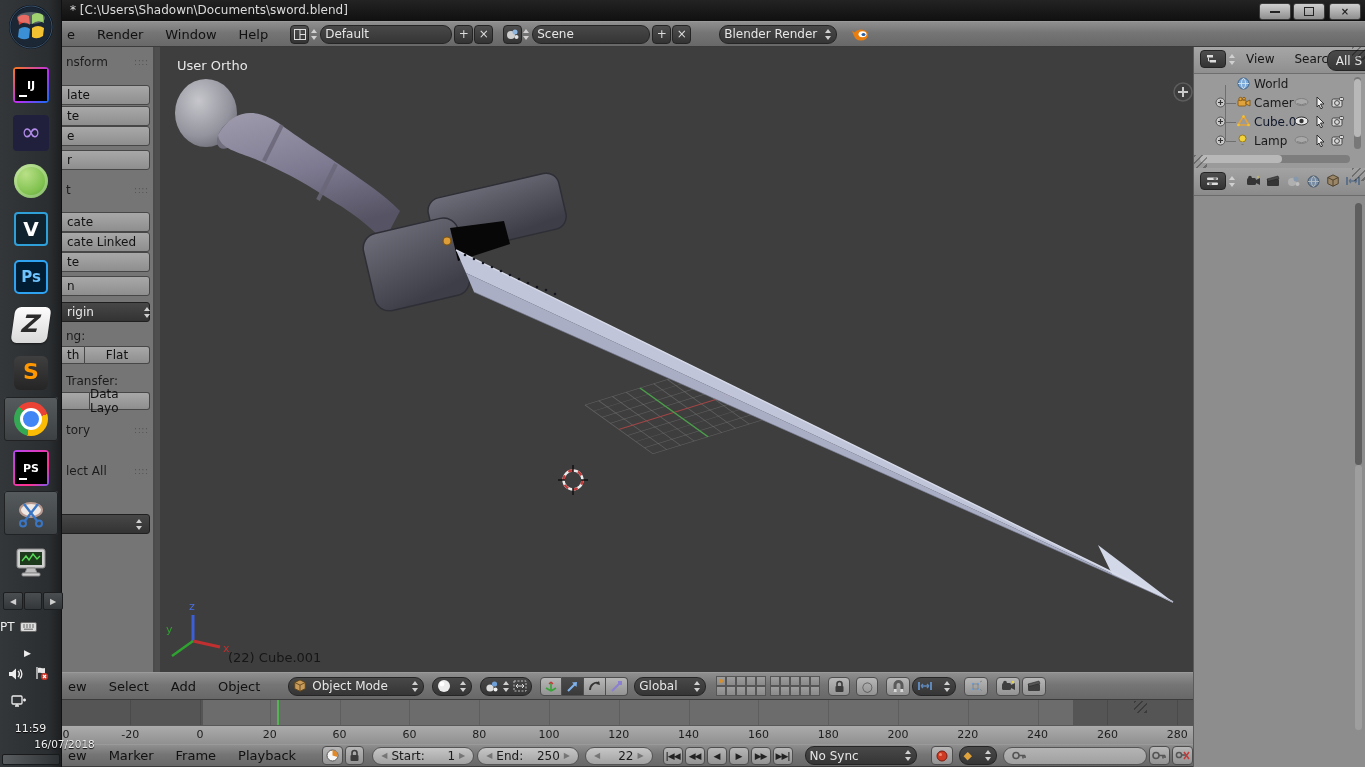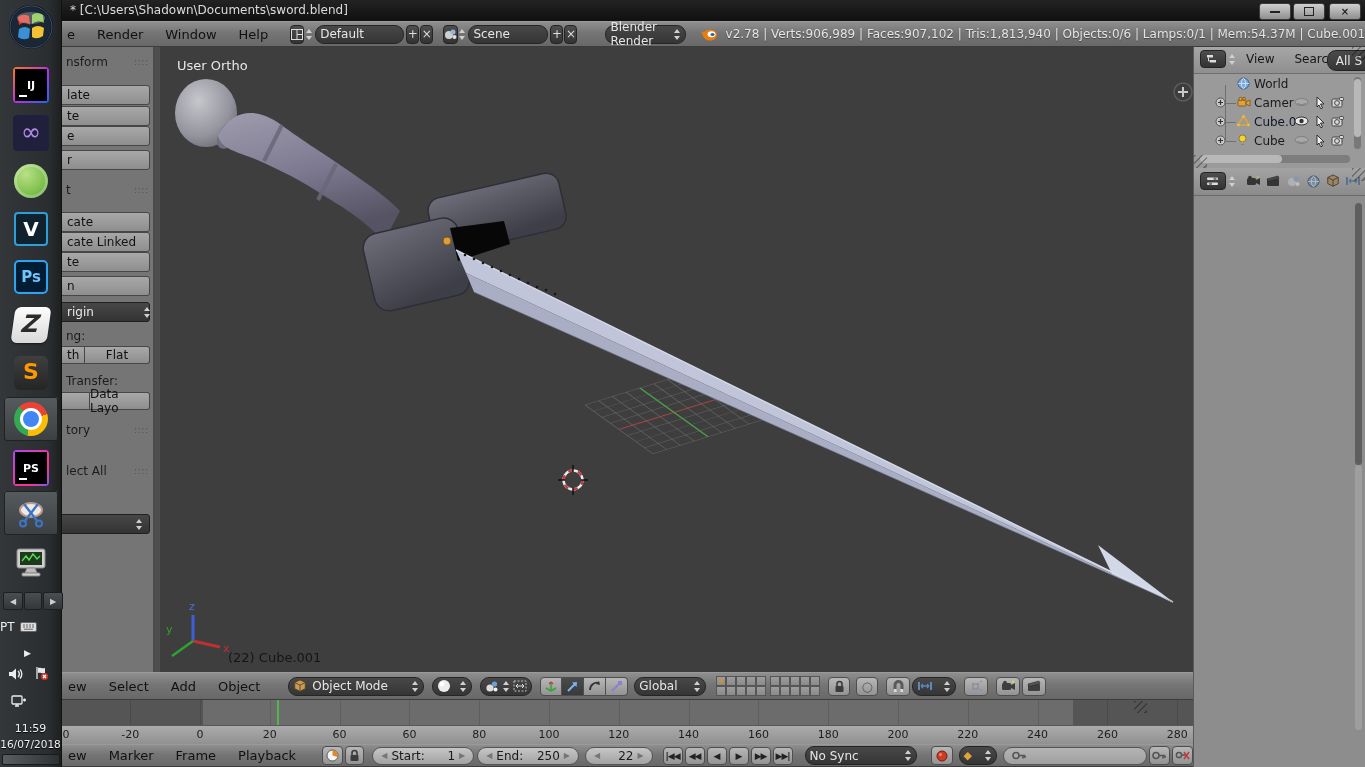--- a/index.html
+++ b/index.html
@@ -186,21 +186,20 @@
         </span>
     </div>
     <span class="ic" style="margin-left:14px;">
         <svg width="18" height="15" viewBox="0 0 18 15">
           <ellipse cx="10" cy="8" rx="7" ry="5.5" fill="#e87d0d"></ellipse>
           <ellipse cx="11.5" cy="7.3" rx="4" ry="3" fill="#fff"></ellipse>
           <ellipse cx="12.5" cy="7.5" rx="2" ry="1.6" fill="#2a5fa0"></ellipse>
           <path d="M1 4 L7 7 L3 9 Z" fill="#e87d0d"></path>
         </svg>
       </span>
-    <span style="margin-left:8px;color:#e4e4e4;font-size:12px;white-space:nowrap;text-shadow:0 1px 1px rgba(0,0,0,.4);">v2.78 | Verts:906,989 | Faces:907,102 | Tris:1,813,940 | Objects:0/6 | Lamps:0/1 | Mem:54.37M | Cube.001</span>
   </div>
 
   <div id="toolshelf" class="abs">
       <div class="shelfrow shelfhdr" style="top: 8px;"><span>nsform</span><span class="grip">::::</span></div>
       <div class="shelfrow" style="top: 38px; height: 18px;">
         <div class="shelfbtn">
           <span>late</span>
         </div>
       </div>
       <div class="shelfrow" style="top: 59px; height: 18px;">
@@ -488,21 +487,21 @@
             </svg>
           </span>
           <span class="treeline" style="position:absolute;left:32px;top:9px;width:10px;height:1px;"></span>
           <span class="ic ocol" style="left:43px;top:2px;">
             <svg width="11" height="13" viewBox="0 0 11 13">
               <circle cx="5.5" cy="4.5" r="3.5" fill="#f2d33c" stroke="#8a6a10" stroke-width="0.8"></circle>
               <rect x="4" y="8" width="3" height="2" fill="#999"></rect>
               <path d="M4.5 10.5 H6.5" stroke="#777"></path>
             </svg>
           </span>
-          <span class="olabel">Cube</span>
+          <span class="olabel">Lamp</span>
           <span class="ic ocol" style="left:100px;top:3px;opacity:.75;">
             <svg width="15" height="10" viewBox="0 0 15 10">
               <ellipse cx="7.5" cy="5" rx="6.5" ry="3.5" fill="#adadad" stroke="#777"></ellipse>
               <path d="M3 6.5 Q7.5 9 12 6.5" stroke="#777" fill="none"></path>
             </svg>
           </span>
           <span class="ic ocol" style="left:121px;top:2px;">
             <svg width="11" height="13" viewBox="0 0 11 13">
               <path d="M2 1 L9 8 L5.5 8 L7.5 12 L5.8 12.8 L4 9 L2 11Z" fill="#f0f0f0" stroke="#222" stroke-width="0.9"></path>
             </svg>
@@ -1050,17 +1049,17 @@
     <div class="abs" style="left:10px;top:694px;">
       <span class="ic">
           <svg width="18" height="15" viewBox="0 0 18 15">
             <rect x="2" y="2" width="10" height="8" rx="1" fill="none" stroke="#ececec" stroke-width="1.3"></rect>
             <path d="M5 12 H9 M7 10 V12" stroke="#ececec" stroke-width="1.3"></path>
             <path d="M13 6 h3 M14.5 4.5 v3" stroke="#ececec" stroke-width="1.5"></path>
           </svg>
         </span>
     </div>
     <div class="abs traytxt" style="left:0;top:722px;">11:59</div>
-    <div class="abs traytxt" style="left:0;top:738px;font-size:10.5px;">16/07/2018</div>
+    <div class="abs traytxt" style="left:0;top:738px;font-size:10.5px;padding-left:34px;">16/07/2018</div>
     <div id="showdesk"></div>
   </div>
 
 </div>
 
 </body></html>

